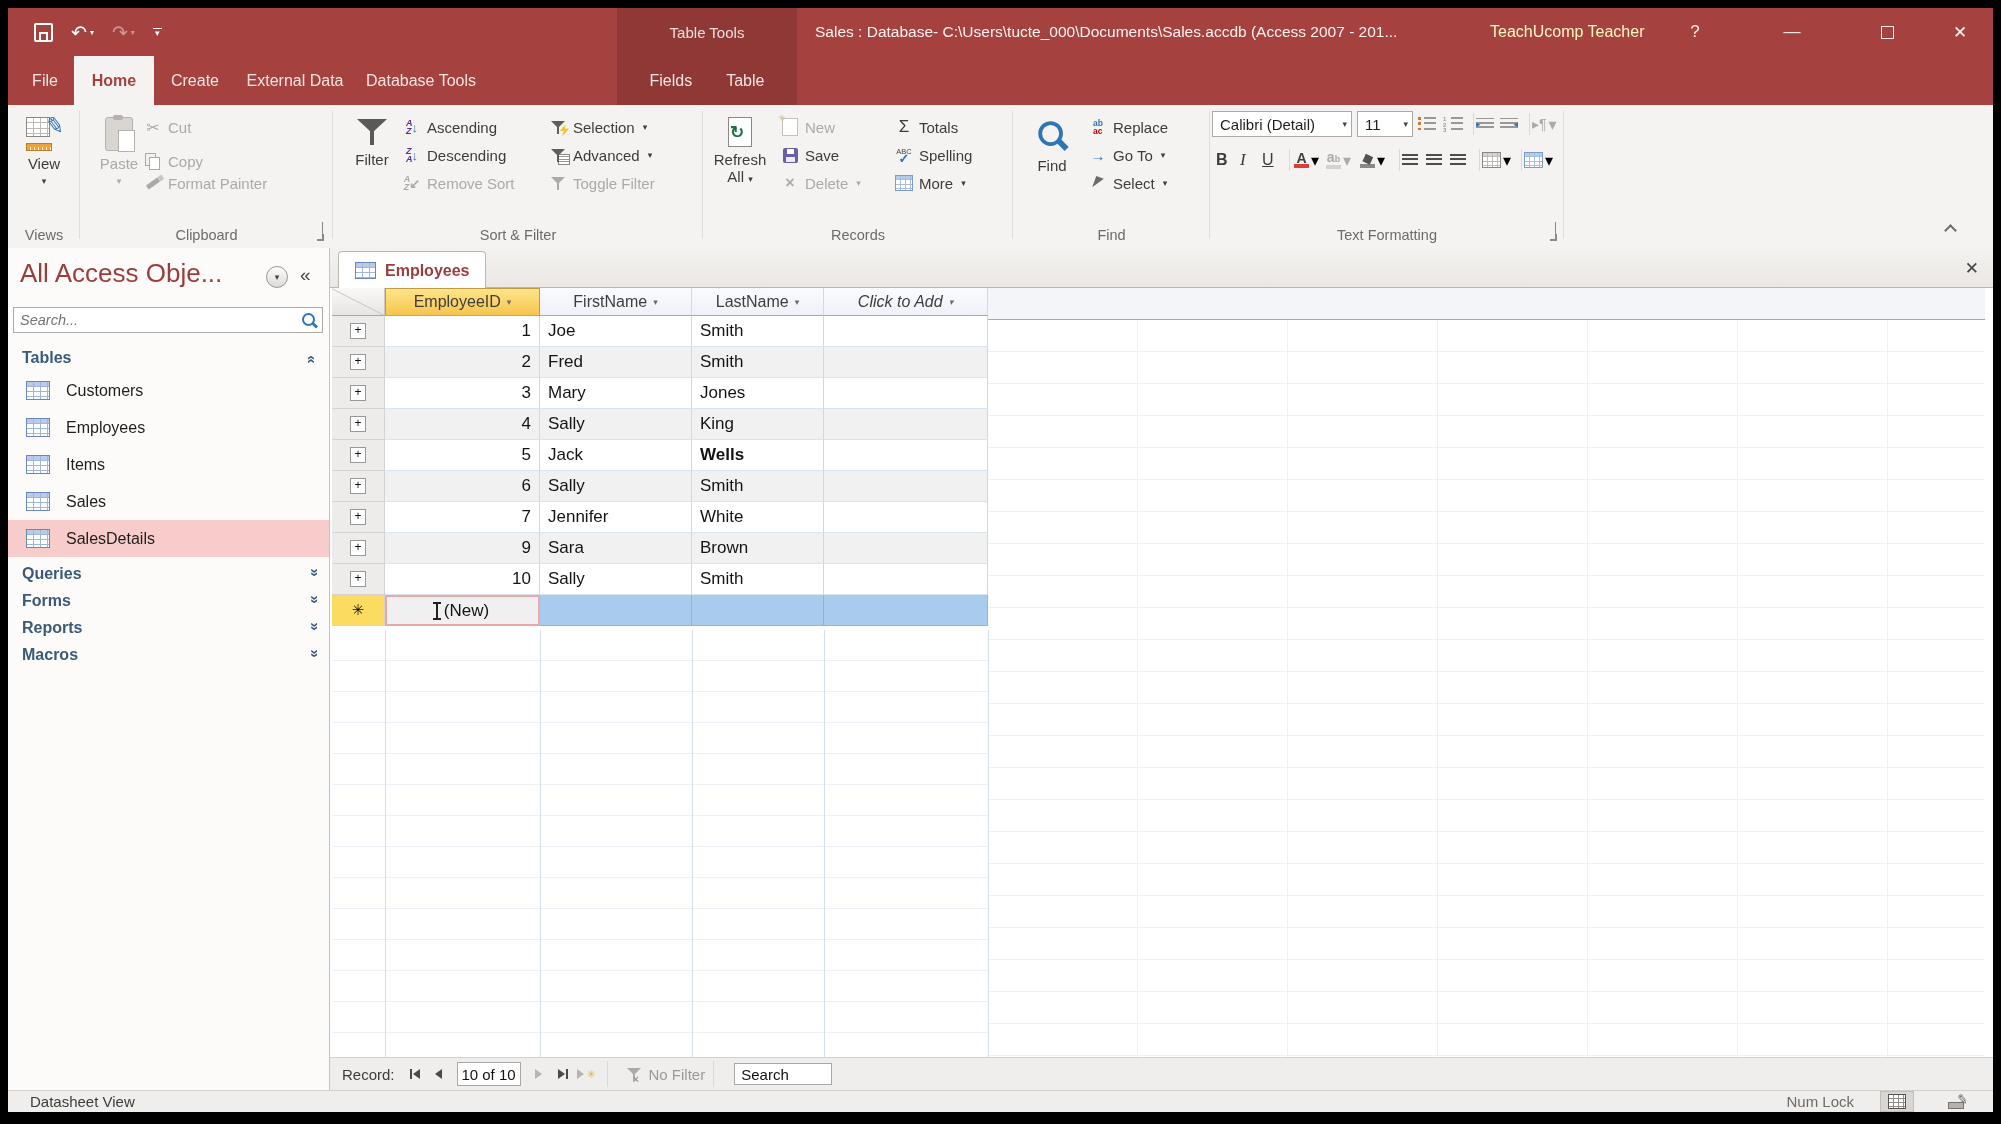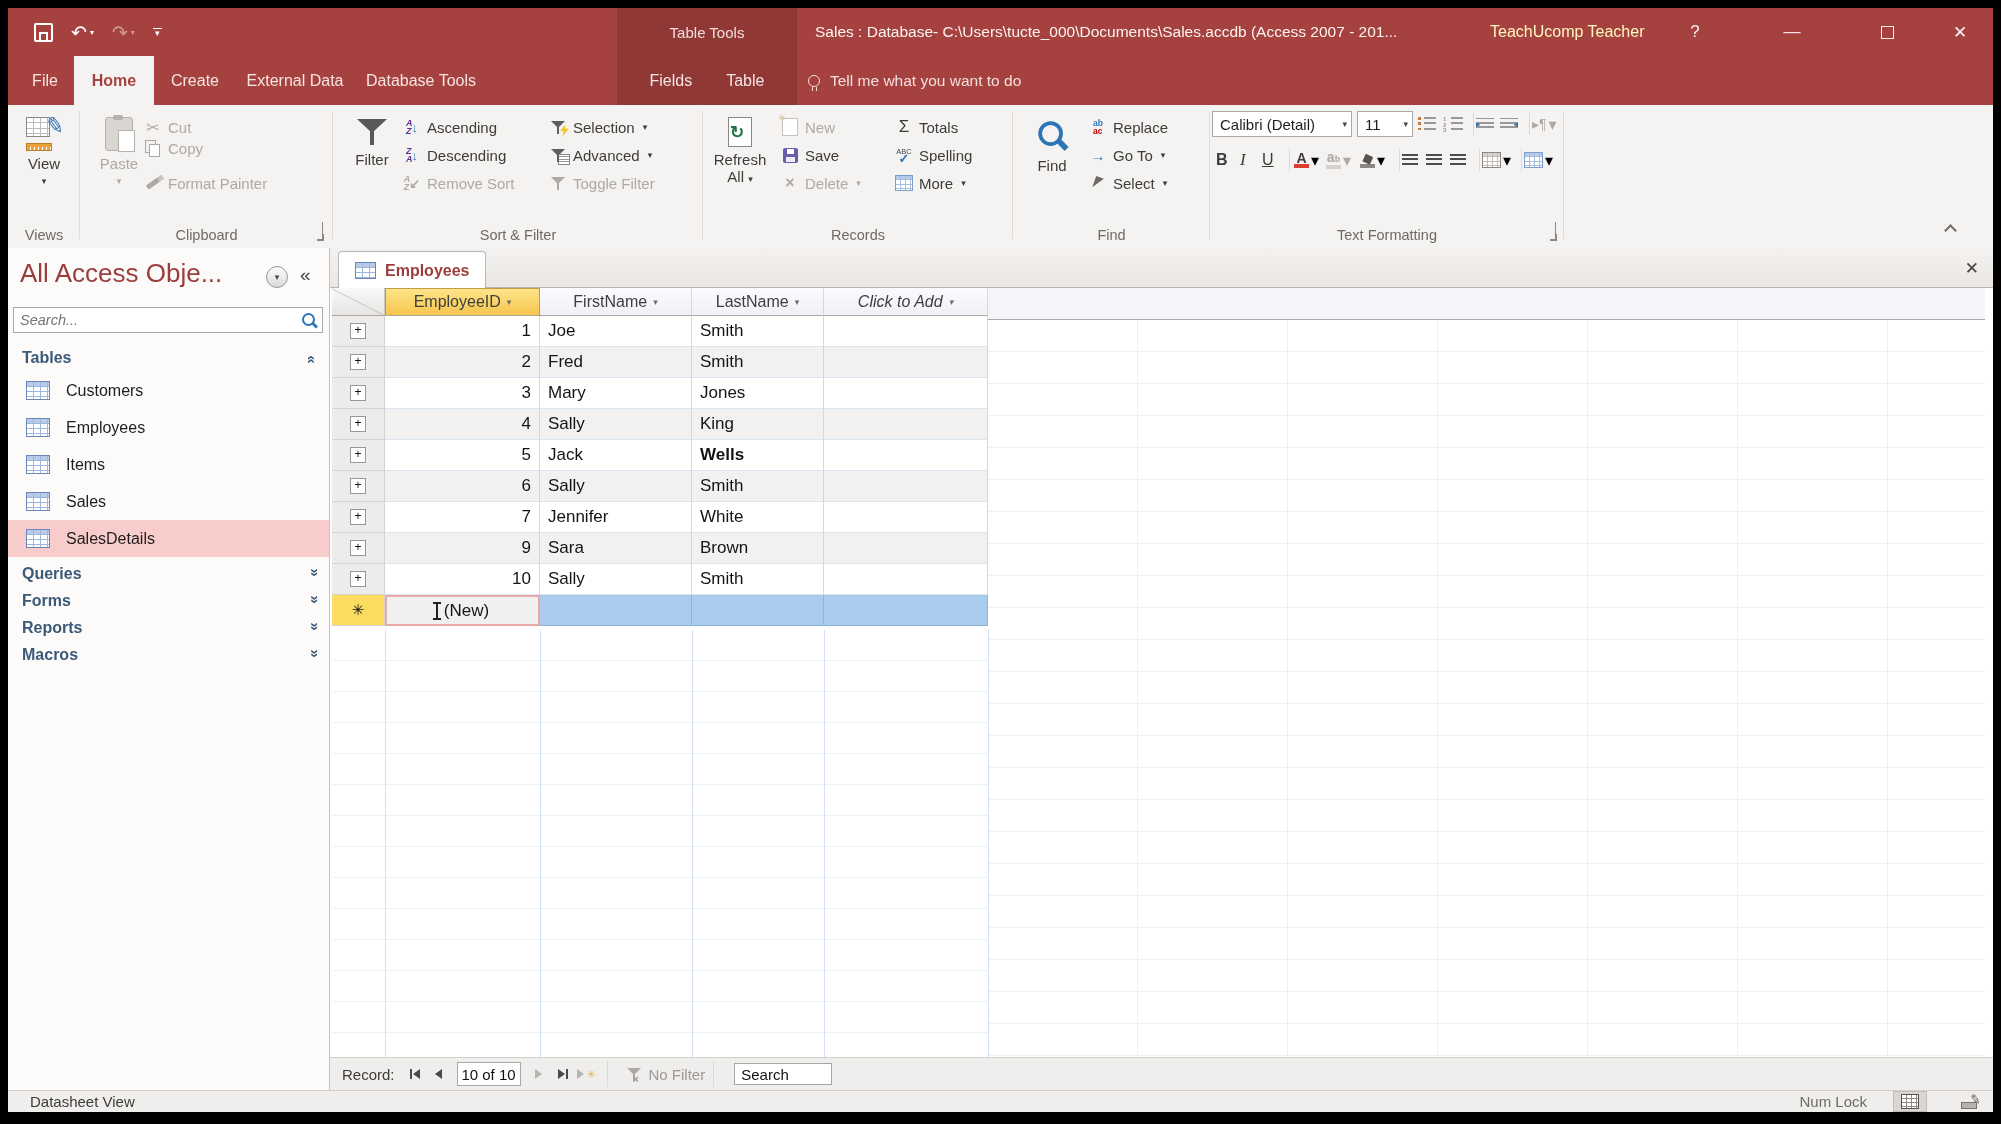--- a/index.html
+++ b/index.html
@@ -206,21 +206,21 @@
   .rec-box{width:62px;height:22px;background:#fff;border:1px solid #A9A7A5;display:flex;align-items:center;justify-content:center;margin:0 6px;font-size:15px;color:#111}
   .star-new{color:#D9B64E;font-size:11px;margin-left:1px}
   .nofilter{display:flex;align-items:center;gap:7px;color:#9B9997;margin-left:10px}
   .funx{position:relative}
   .funx::after{content:"×";position:absolute;right:-4px;bottom:-4px;font-size:11px;font-weight:700;color:#9B9997}
   .rn-search{width:98px;height:22px;border:1px solid #A9A7A5;background:#fff;margin-left:12px;font-size:15px;color:#111;padding:0 6px;box-sizing:border-box;font-family:"Liberation Sans",sans-serif;outline:none}
 
   
   .statusbar{position:absolute;left:0;top:1082px;width:100%;height:22px;background:#F0EEEC;border-top:1px solid #D3CFCB;box-sizing:border-box;display:flex;align-items:center;font-size:15px;color:#3E3C3A}
   .sb-left{padding-left:22px}
-  .sb-right{margin-left:auto;display:flex;align-items:center;gap:26px;padding-right:6px}
+  .sb-right{margin-left:auto;display:flex;align-items:center;gap:26px;padding-right:19px}
   .numlock{color:#6D6B68}
   .sb-btn{width:34px;height:21px;display:flex;align-items:center;justify-content:center}
   .sb-btn.active{background:#D9D6D3;border:1px solid #C2BEBA;box-sizing:border-box}
   .st-ds{width:16px;height:13px;border:1px solid #55524F;background:
       repeating-linear-gradient(to right,transparent 0 4px,#8E8B88 4px 5px),
       repeating-linear-gradient(to bottom,transparent 0 3px,#8E8B88 3px 4px),#fff}
   .st-dsn{position:relative;width:18px;height:14px}
   .st-dsn .rl{position:absolute;left:0;bottom:0;width:14px;height:5px;background:#B5B2AF;border:1px solid #76736F}
   .st-dsn .pn{position:absolute;right:-2px;top:-3px;font-size:13px;color:#55524F;transform:rotate(10deg)}
 </style>
@@ -262,24 +262,20 @@
   <div class="tabrow">
     <span class="rtab" style="left:12px;width:50px">File</span>
     <span class="rtab active" style="left:66px;width:80px">Home</span>
     <span class="rtab" style="left:150px;width:74px">Create</span>
     <span class="rtab" style="left:228px;width:118px">External Data</span>
     <span class="rtab" style="left:350px;width:126px">Database Tools</span>
     <div class="ctx-tabs">
       <span class="rtab">Fields</span>
       <span class="rtab">Table</span>
     </div>
-    <div class="tellme">
-      <span class="bulb"></span>
-      <span>Tell me what you want to do</span>
-    </div>
   </div>
 
   <div class="ribbon">
 
     <div class="rgroup" style="left:0;width:72px">
       <div class="bigbtn" style="left:7px">
         <span class="view-ic">
           <span class="sheet"></span>
             <span class="pencil">✎</span>
             <span class="ruler"></span>
@@ -293,21 +289,21 @@
     <div class="rgroup" style="left:72px;width:253px">
       <div class="bigbtn off" style="left:10px">
         <span class="paste-ic"></span>
         <span class="blabel">Paste</span>
         <span class="dd" style="color:#ACA9A6">▾</span>
       </div>
       <div class="rrow off" style="left:64px;top:10px">
         <span class="icon16" style="color:#ABA8A5;font-size:16px">✂</span>
         <span>Cut</span>
       </div>
-      <div class="rrow off" style="left:64px;top:31px">
+      <div class="rrow off" style="left:64px;top:44px">
         <span class="icon16">
             <span class="copy-ic"></span>
           </span>
         <span>Copy</span>
       </div>
       <div class="rrow off" style="left:64px;top:66px">
         <span class="icon16">
             <span class="fp-ic"></span>
           </span>
         <span>Format Painter</span>

